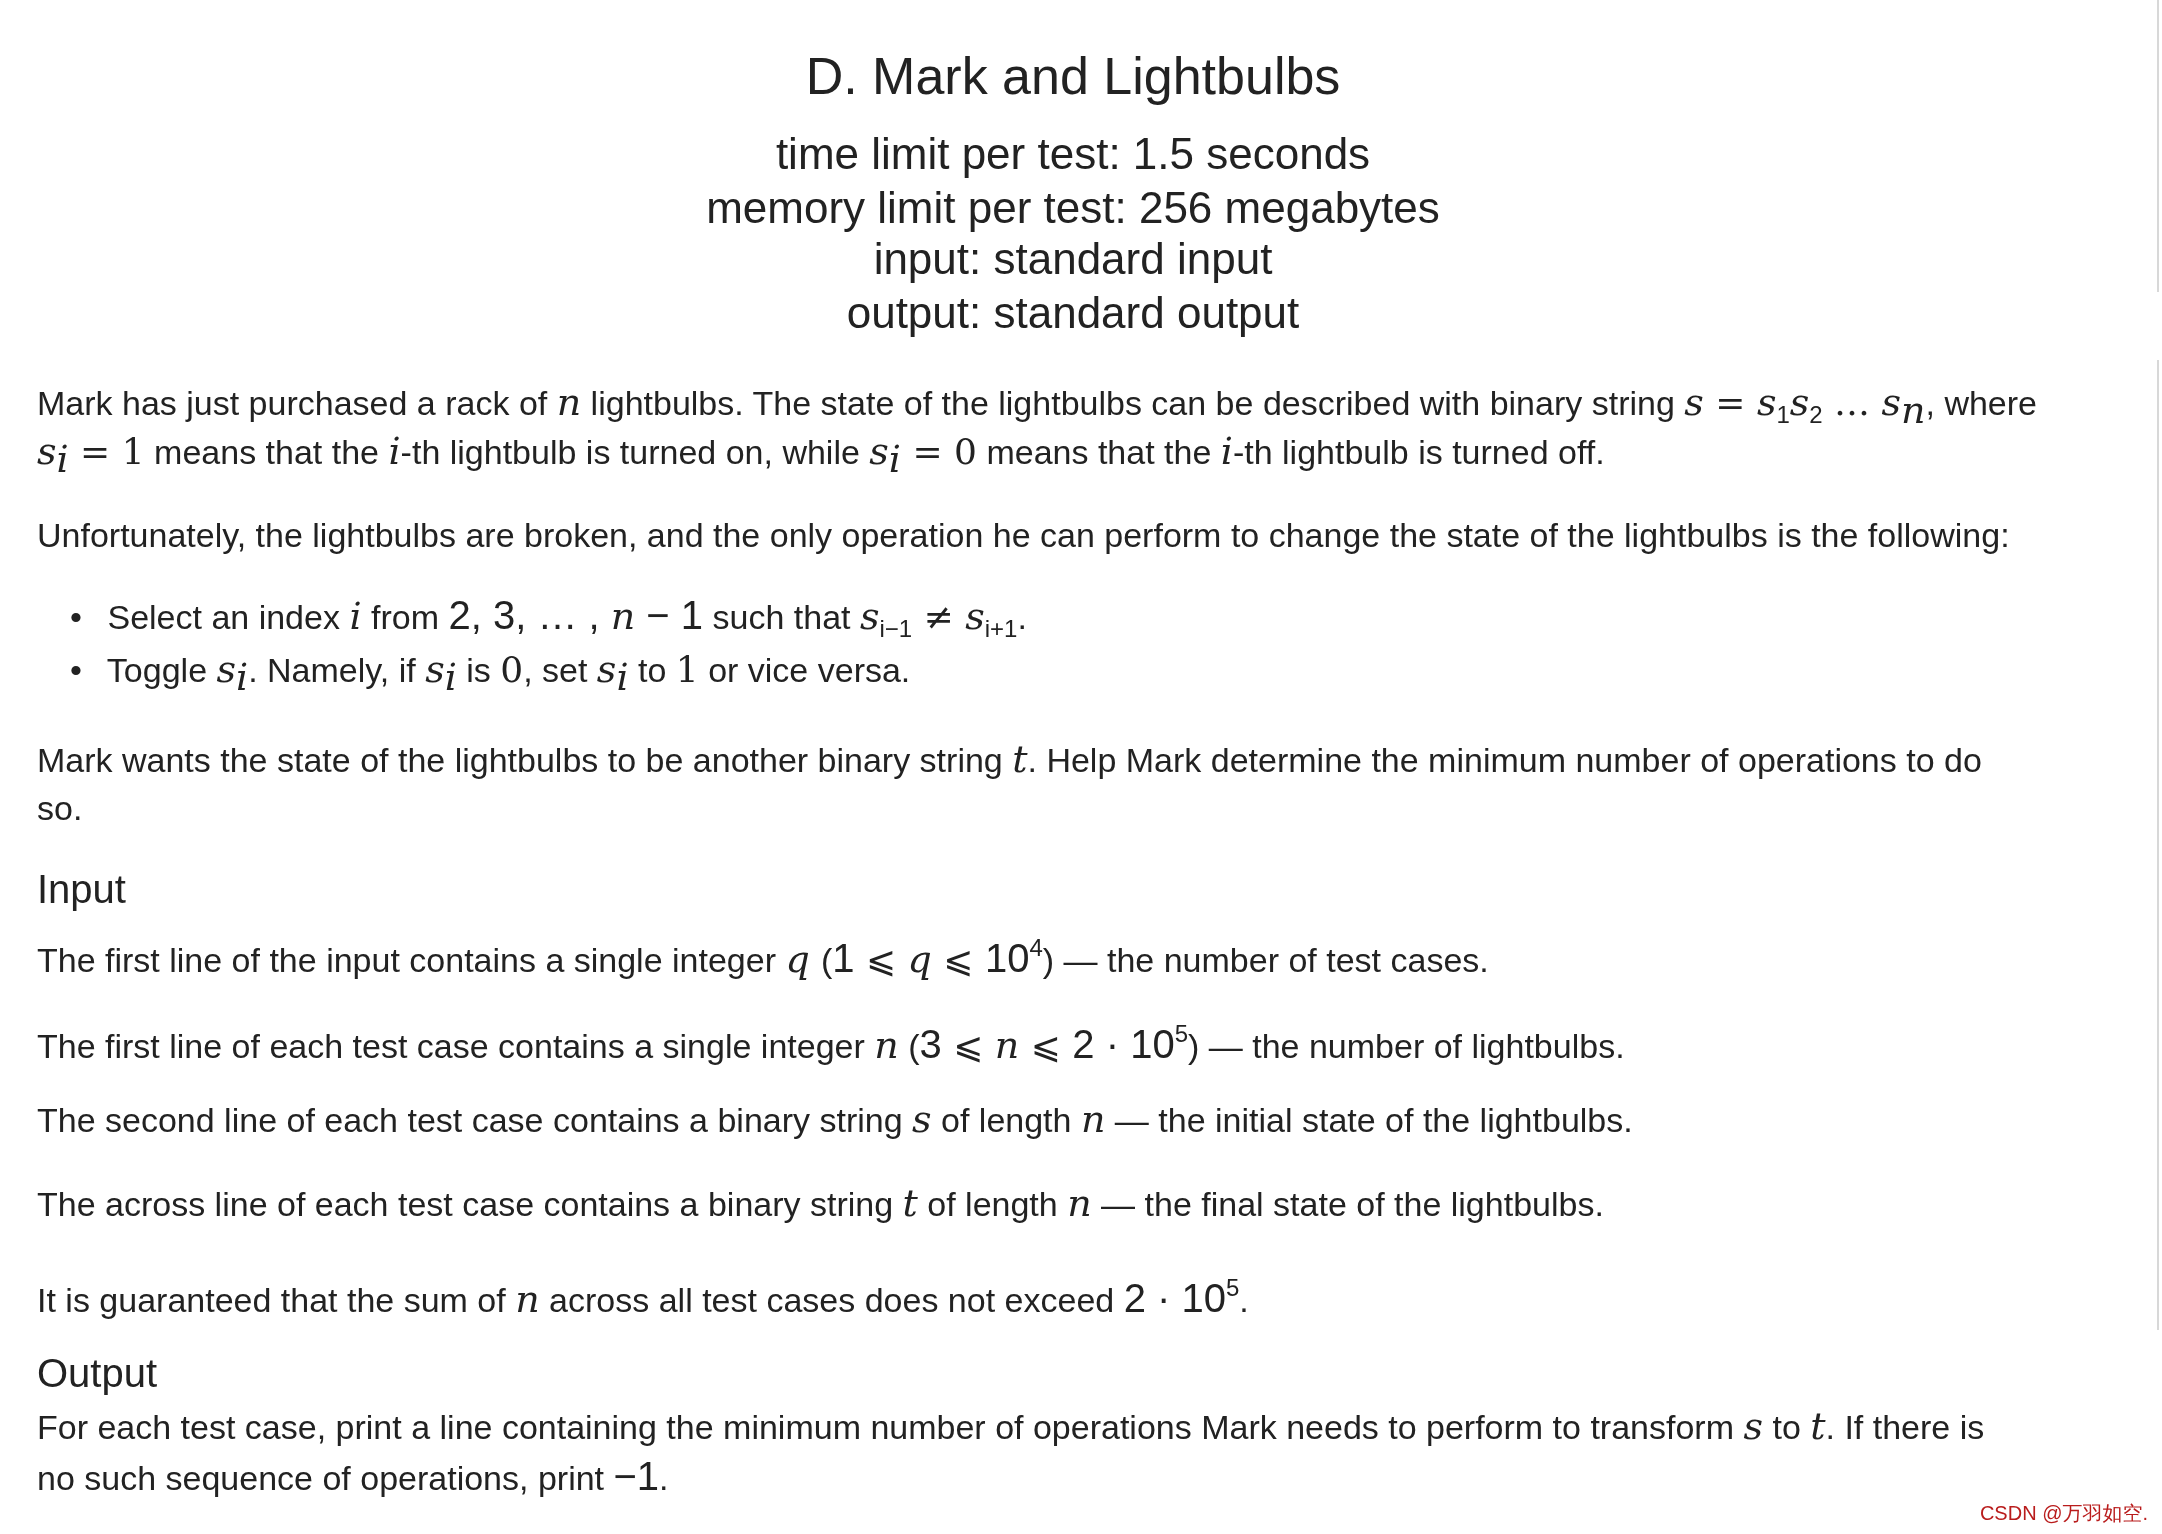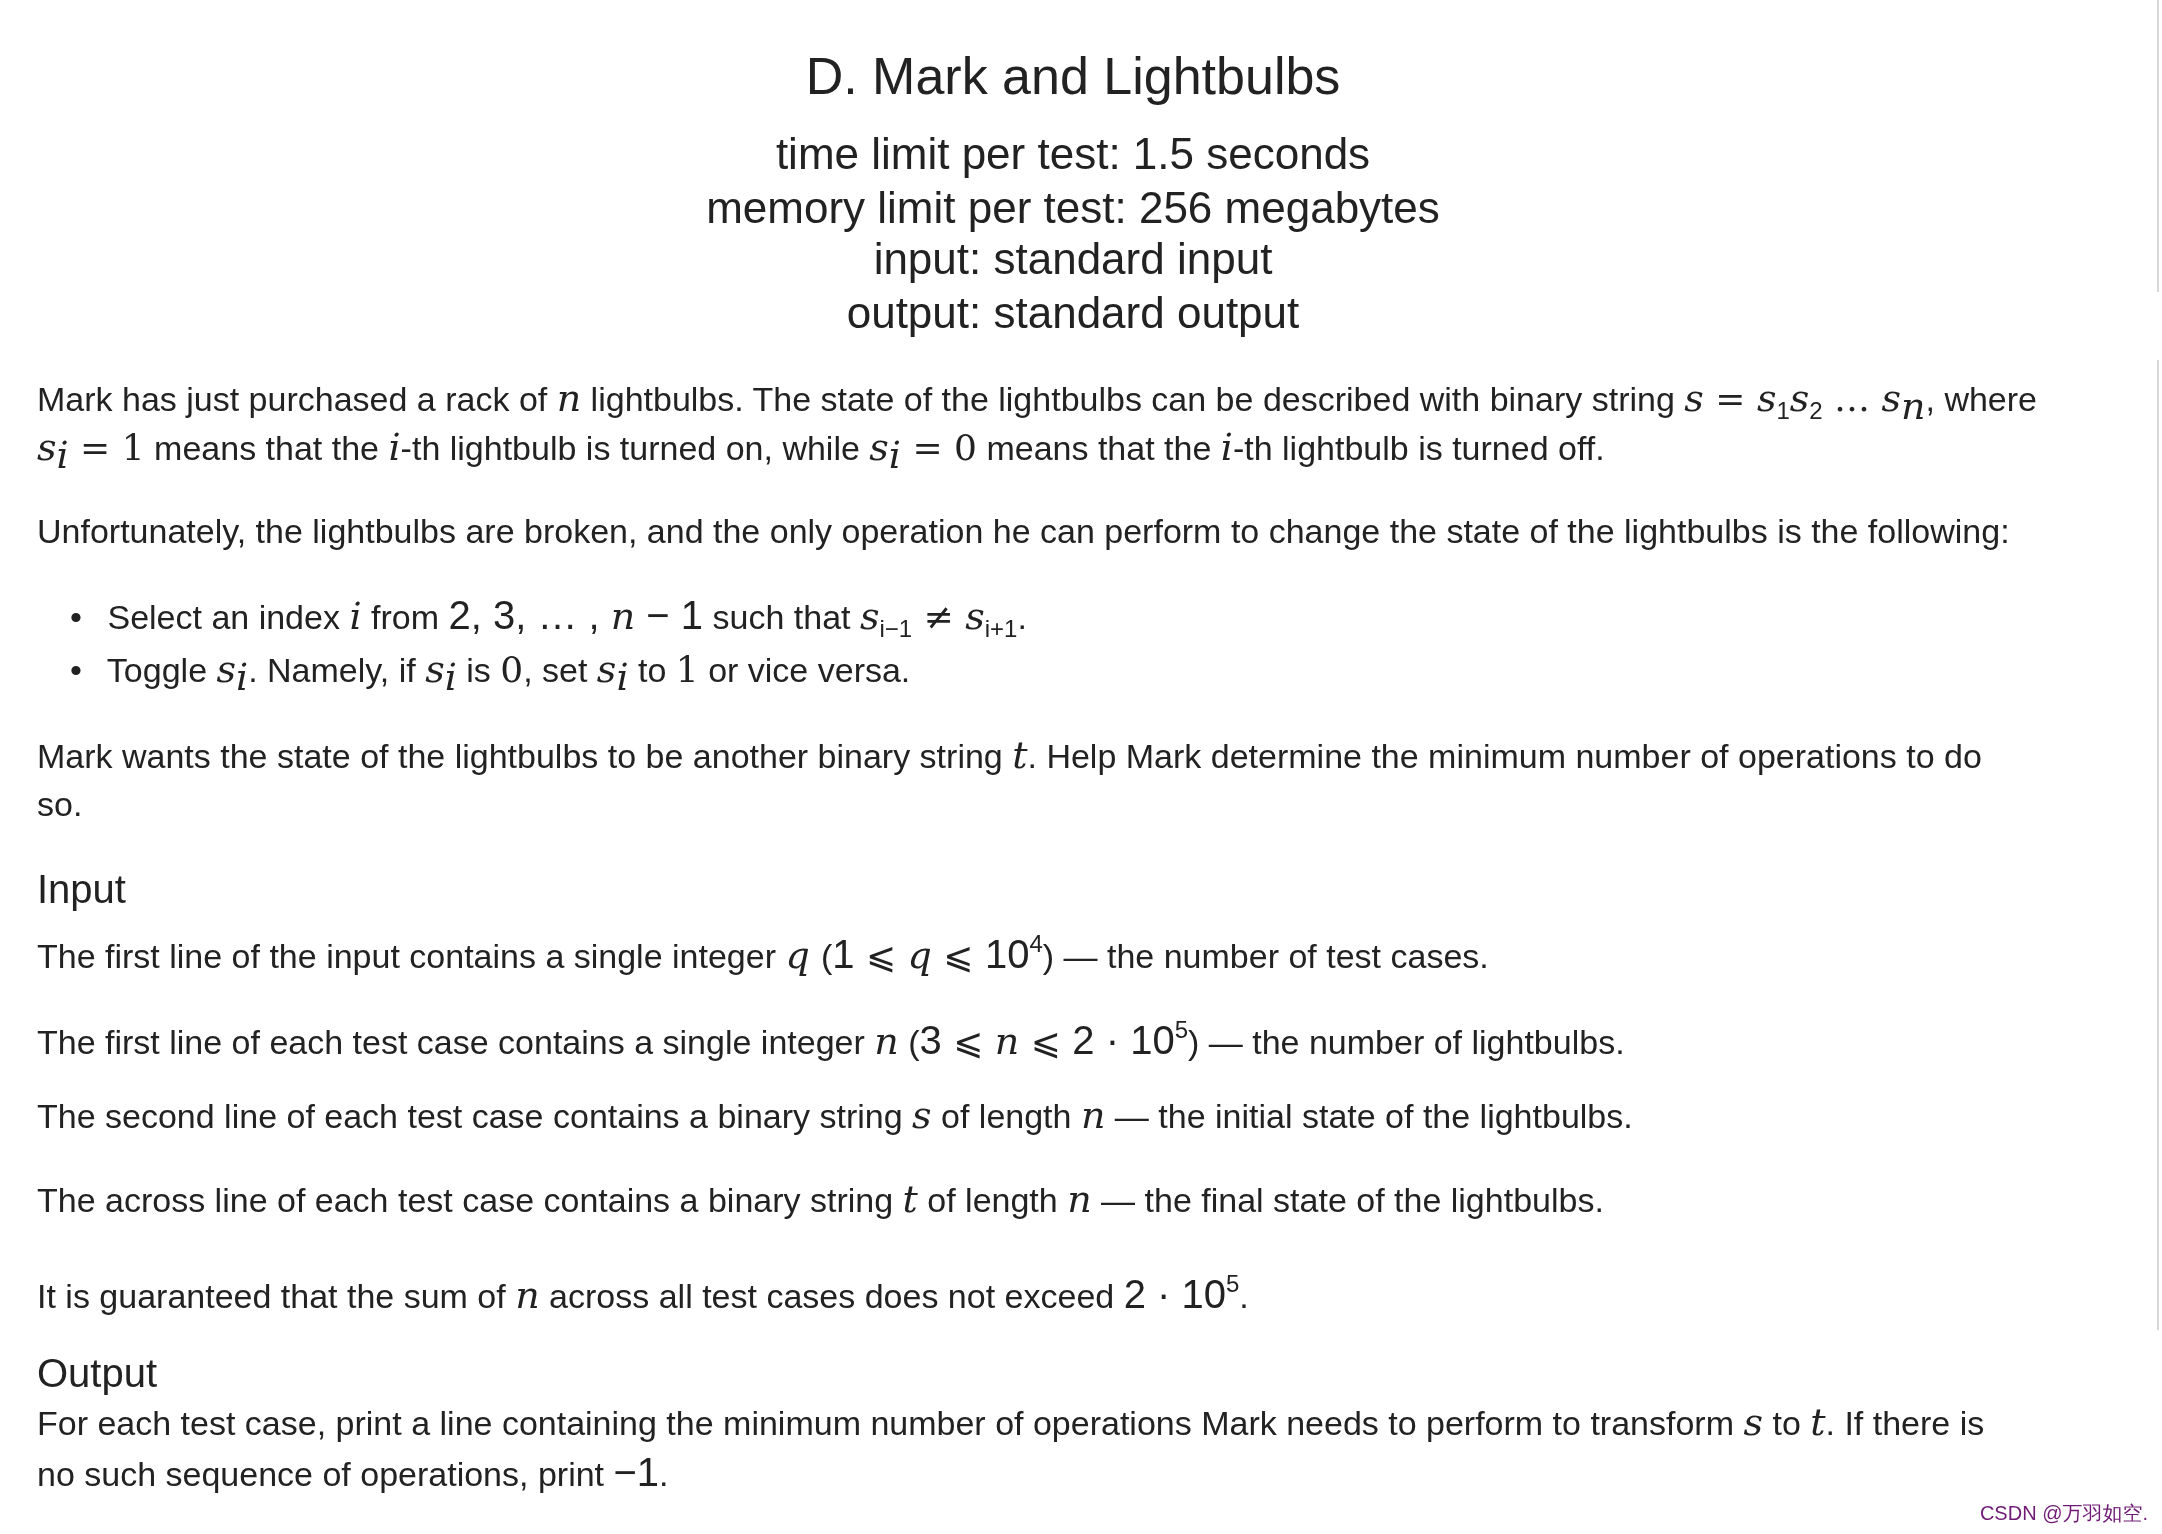--- a/index.html
+++ b/index.html
@@ -2,32 +2,32 @@
 <html><head>
 <meta charset="utf-8">
 <style>
   html, body { margin:0; padding:0; background:#ffffff; }
   body { width:2162px; height:1534px; position:relative; overflow:hidden;
          font-family:"Liberation Sans", sans-serif; color:#222222; }
   .abs { position:absolute; white-space:nowrap; }
   .center { left:0; width:2146px; text-align:center; }
   .title { font-size:52px; top:45px; line-height:62px; }
   .meta { font-size:44px; line-height:42px; }
-  .para { left:37px; font-size:34px; line-height:42px; }
+  .para { left:37px; font-size:34px; line-height:50px; }
   .h { left:37px; font-size:40px; font-weight:normal; line-height:48px; }
   .m { font-family:"DejaVu Serif", serif; font-style:italic; font-size:38px; }
   .mr { font-family:"DejaVu Serif", serif; font-size:36px; }
   .num { font-size:40px; }
   sub, sup { font-size:24px; }
   sub { vertical-align:-8px; }
   sup { vertical-align:16px; }
   .bullet { left:70px; font-size:34px; line-height:42px; }
   .bullet::before { content:"•"; display:inline-block; width:28px; }
   .right-rule { position:absolute; right:3px; width:2px; background:#d8d8d8; }
-  .watermark { right:14px; top:1500px; font-size:20px; color:#701a75; }
+  .watermark { right:14px; top:1500px; font-size:20px; color:#b91c1c; }
 </style>
 </head>
 <body>
 
 <div class="right-rule" style="top:0;height:292px;"></div>
 <div class="right-rule" style="top:360px;height:970px;"></div>
 
 <div class="abs center title">D. Mark and Lightbulbs</div>
 <div class="abs center meta" style="top:133px">time limit per test: 1.5 seconds</div>
 <div class="abs center meta" style="top:187px">memory limit per test: 256 megabytes</div>

